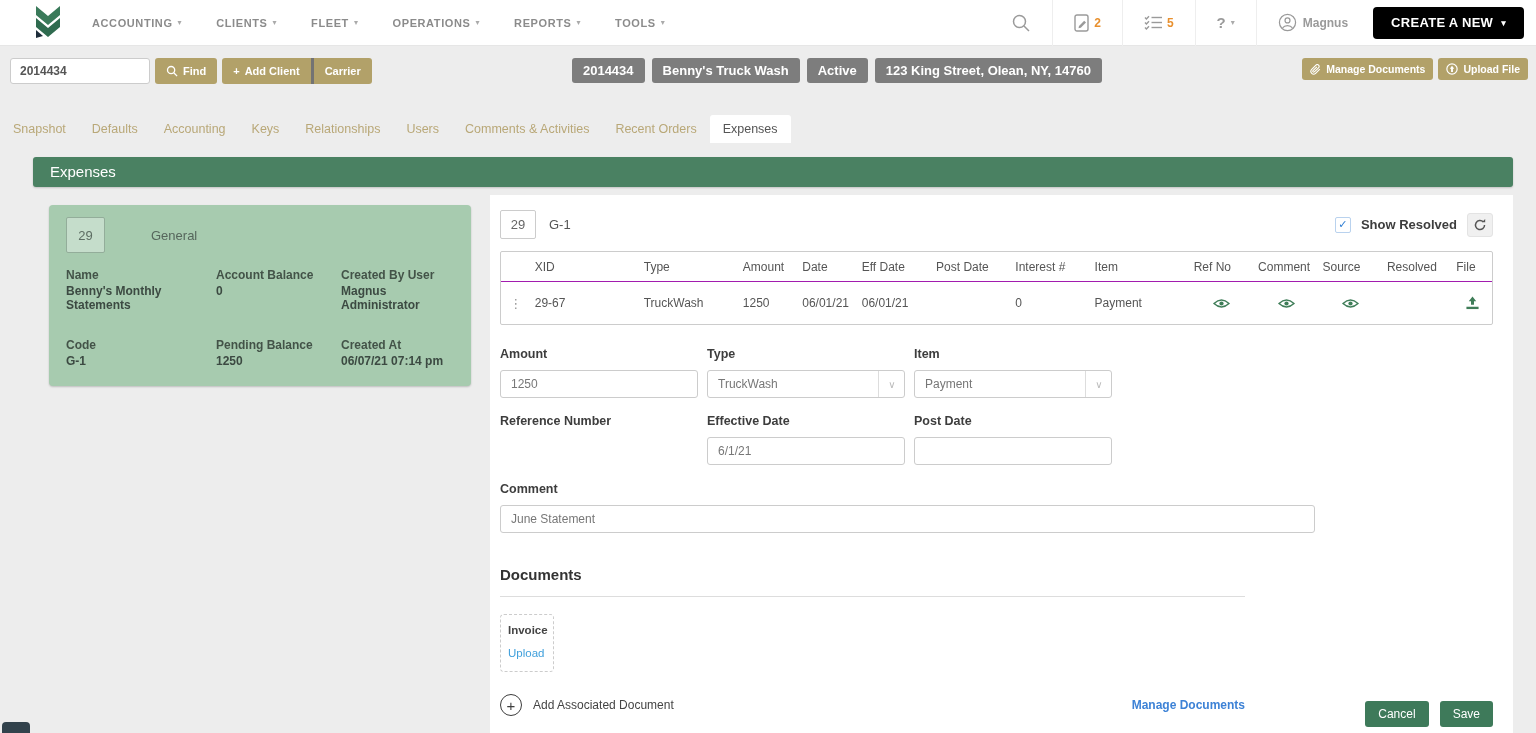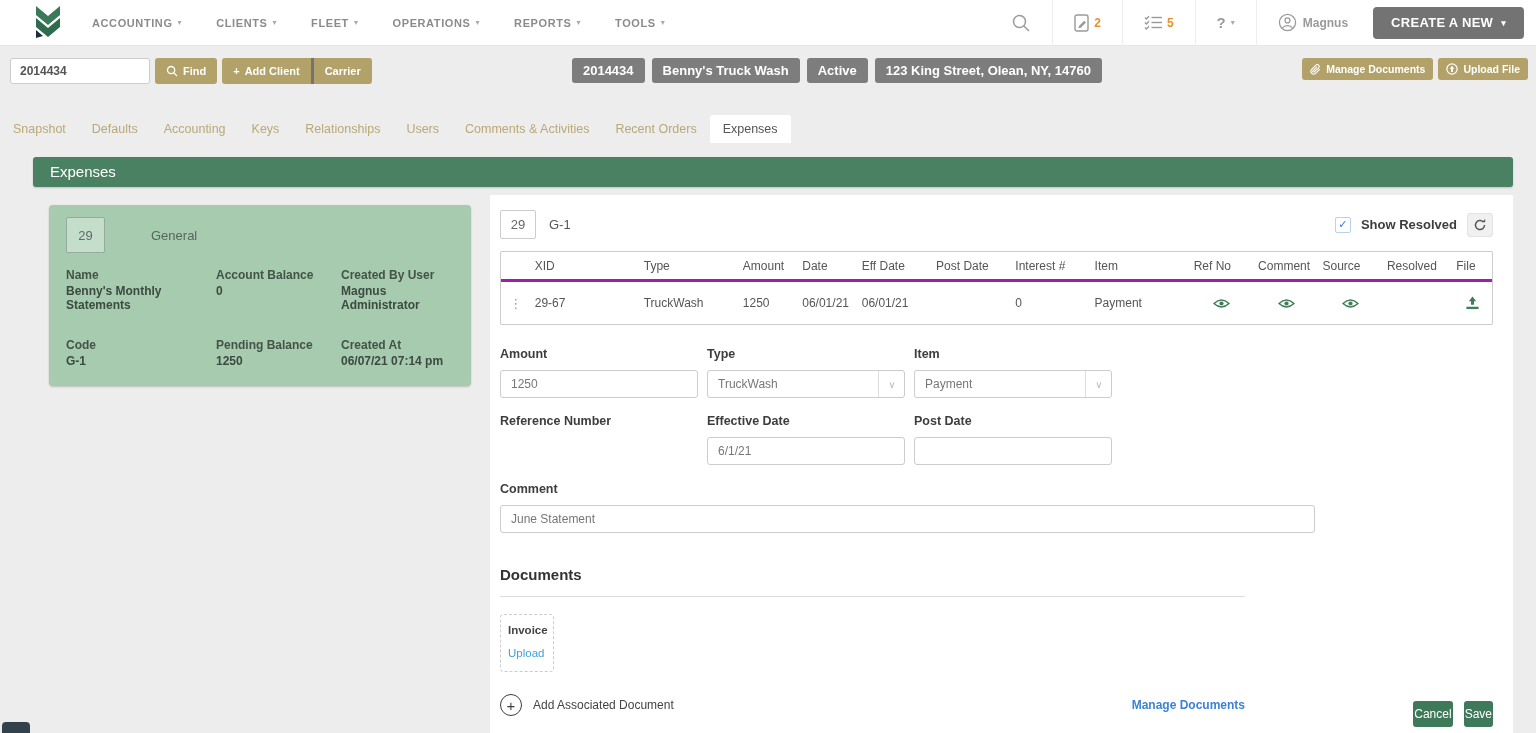--- a/index.html
+++ b/index.html
@@ -16,21 +16,21 @@
     display:flex; align-items:center; gap:5px; cursor:pointer; white-space:nowrap; }
   .menu-item .caret { font-size:8px; color:#aaa; }
   .nav-right { margin-left:auto; display:flex; align-items:stretch; height:46px; }
   .nav-cell { display:flex; align-items:center; justify-content:center;
     padding:0 21px; border-left:1px solid #eee; cursor:pointer; position:relative; }
   .nav-cell:first-child { border-left:none; }
   .count-badge { color:#e8902e; font-size:12px; font-weight:700; margin-left:4px; }
   .help-glyph { font-size:15px; color:#9a9a9a; font-weight:700; }
   .nav-caret { font-size:8px; color:#aaa; margin-left:5px; }
   .user-label { font-size:12px; font-weight:700; color:#9a9a9a; margin-left:6px; }
-  .create-btn { background:#737373; color:#fff; font-size:13px; font-weight:700;
+  .create-btn { background:#000000; color:#fff; font-size:13px; font-weight:700;
     letter-spacing:.3px; border:none; border-radius:4px; padding:0 18px;
     margin:7px 12px 7px 4px; cursor:pointer; display:flex; align-items:center; gap:8px; }
   .create-btn .caret { font-size:9px; }
 
   
   .toolbar { height:67px; padding:12px 8px 0 10px; display:flex; align-items:flex-start; }
   .tb-left { display:flex; align-items:center; gap:5px; flex:none; }
   .search-input { width:140px; height:26px; border:1px solid #ccc; border-radius:3px;
     padding:0 9px; font-size:12px; font-weight:700; color:#555;
     font-family:inherit; background:#fff; }
@@ -81,21 +81,21 @@
     border-radius:2px; display:flex; align-items:center; justify-content:center;
     color:#2b7cd3; font-size:11px; font-weight:700; cursor:pointer; }
   .chk-label { font-size:13px; font-weight:700; color:#3d3d3d; }
   .icon-btn { width:26px; height:24px; background:#f0f0f0; border:1px solid #e3e3e3;
     border-radius:3px; display:flex; align-items:center; justify-content:center; cursor:pointer; }
 
   .exp-table { border:1px solid #ccc; border-radius:2px; margin-top:12px; }
   .t-row { display:grid;
     grid-template-columns:3% 11% 10% 6% 6% 7.5% 8% 8% 10% 6.5% 6.5% 6.5% 7% 4%;
     align-items:center; }
-  .t-head { height:30px; font-size:12px; color:#555; border-bottom:3px solid #a21caf; }
+  .t-head { height:30px; font-size:12px; color:#555; border-bottom:1px solid #a21caf; }
   .t-body { height:42px; font-size:12px; color:#555; }
   .t-cell { padding:0 4px; white-space:nowrap; overflow:hidden; }
   .kebab { color:#999; font-size:13px; letter-spacing:0; text-align:center; cursor:pointer;
     line-height:11px; }
   .cell-icon { display:flex; justify-content:center; cursor:pointer; }
 
   .form-grid { display:flex; gap:9px; margin-top:22px; }
   .form-col { width:198px; }
   .f-label { font-size:12.5px; font-weight:700; color:#3d3d3d; margin-bottom:9px; }
   .f-input { width:100%; height:28px; border:1px solid #ccc; border-radius:3px;
@@ -118,21 +118,21 @@
   .docs-foot { display:flex; align-items:center; margin-top:22px; }
   .add-assoc { display:flex; align-items:center; gap:11px; cursor:pointer; }
   .plus-circle { width:22px; height:22px; border:1.5px solid #3d3d3d; border-radius:50%;
     display:flex; align-items:center; justify-content:center; font-size:15px;
     color:#3d3d3d; line-height:1; }
   .add-label { font-size:12px; color:#444; }
   .manage-link { margin-left:auto; font-size:12px; font-weight:700; color:#3d82d6; cursor:pointer; }
 
   .panel-actions { position:absolute; right:20px; bottom:6px; display:flex; gap:11px; }
   .green-btn { background:#3e7a5a; color:#fff; font-size:12px; border:none;
-    border-radius:3px; height:26px; padding:0 1px; cursor:pointer; }
+    border-radius:3px; height:26px; padding:0 13px; cursor:pointer; }
 
   .corner-chip { position:fixed; left:2px; bottom:-7px; width:28px; height:18px;
     background:#32424c; border-radius:4px; }
 </style>
 </head>
 <body>
 
 <header class="topnav">
   <svg class="logo" viewBox="0 0 40 40">
     <polygon points="8,3 20,13 32,3 32,12 20,22 8,12" fill="#3a7a5a"></polygon>

